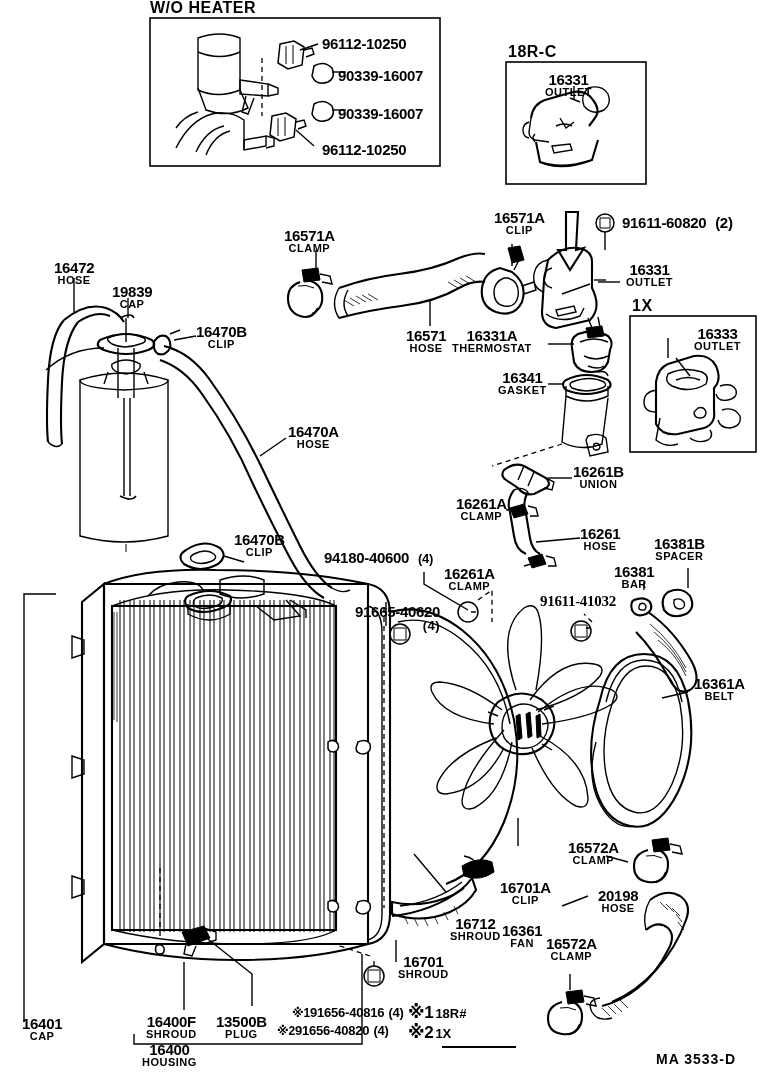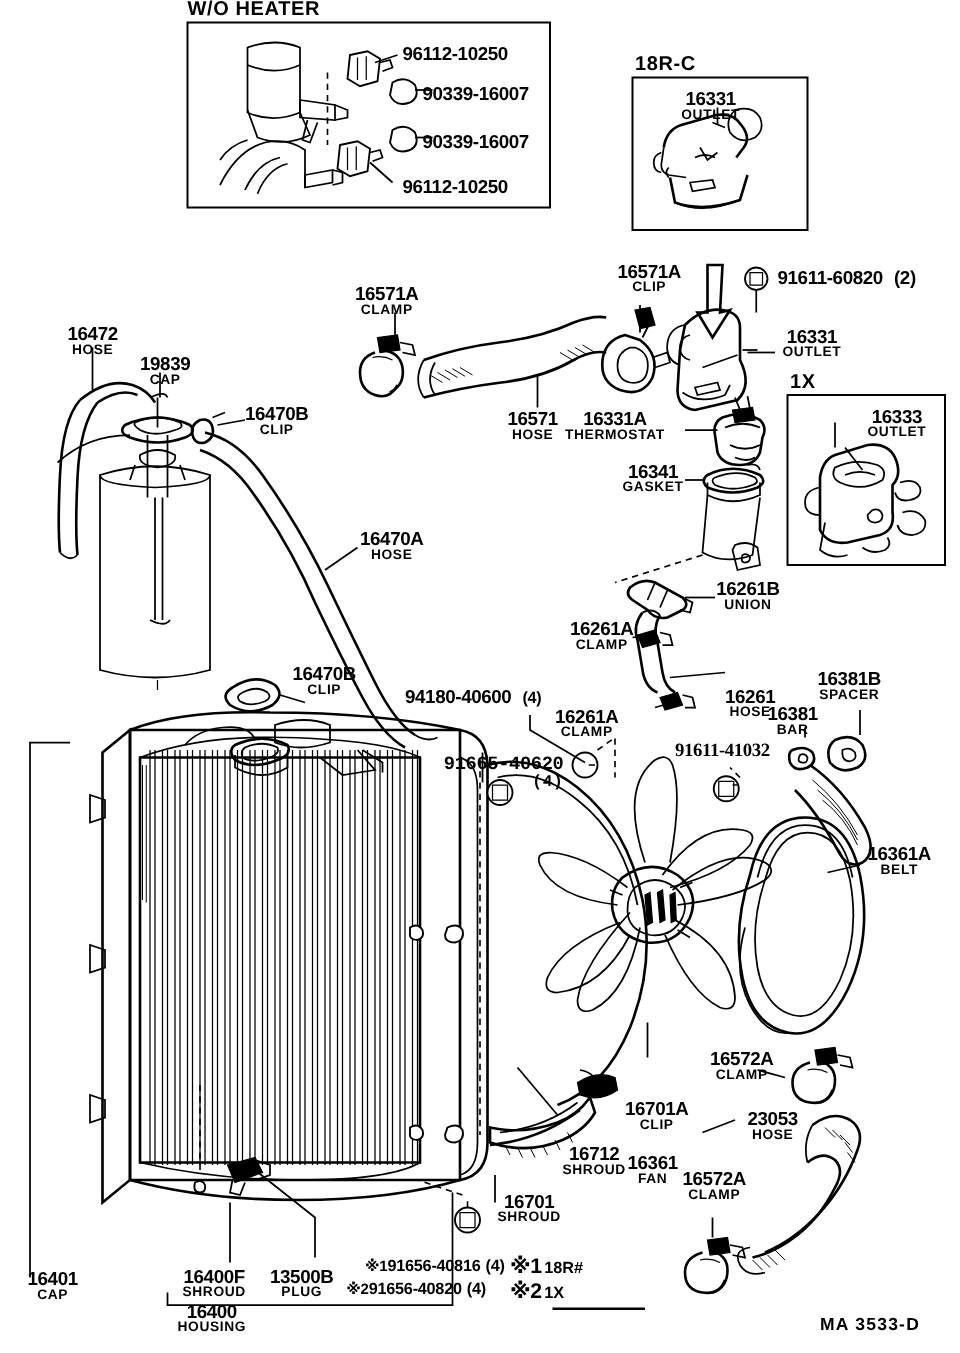--- a/index.html
+++ b/index.html
@@ -486,21 +486,21 @@
 <div class="lbl pn ctr" style="left:573px;top:464px;">
   <span>16261B</span>
   <span class="sub">UNION</span>
 </div>
 
 <div class="lbl pn ctr" style="left:456px;top:496px;">
   <span>16261A</span>
   <span class="sub">CLAMP</span>
 </div>
 
-<div class="lbl pn ctr" style="left:580px;top:526px;margin-top:24px;">
+<div class="lbl pn ctr" style="left:580px;top:526px;">
   <span>16261</span>
   <span class="sub">HOSE</span>
 </div>
 
 <div class="lbl pn ctr" style="left:444px;top:566px;">
   <span>16261A</span>
   <span class="sub">CLAMP</span>
 </div>
 
 <div class="lbl pn ctr" style="left:654px;top:536px;">
@@ -511,21 +511,21 @@
 <div class="lbl pn ctr" style="left:614px;top:564px;">
   <span>16381</span>
   <span class="sub">BAR</span>
 </div>
 
 <div class="lbl pn" style="left:324px;top:550px;">
   <span>94180-40600</span>
   <span style="margin-left:5px;font-size:13px">(4)</span>
 </div>
 
-<div class="lbl pn" style="left:355px;top:604px;font-family:Liberation Mono, monospace;">
+<div class="lbl pn" style="left:355px;top:604px;">
   <span>91665-40620</span>
   <span class="sub" style="text-align:right;font-size:13px">(4)</span>
 </div>
 
 <div class="lbl pn" style="left:540px;top:594px;font-family:Liberation Serif, serif;">91611-41032</div>
 
 <div class="lbl pn ctr" style="left:694px;top:676px;">
   <span>16361A</span>
   <span class="sub">BELT</span>
 </div>
@@ -549,21 +549,21 @@
   <span>16701</span>
   <span class="sub">SHROUD</span>
 </div>
 
 <div class="lbl pn ctr" style="left:568px;top:840px;">
   <span>16572A</span>
   <span class="sub">CLAMP</span>
 </div>
 
 <div class="lbl pn ctr" style="left:598px;top:888px;">
-  <span>23053</span>
+  <span>20198</span>
   <span class="sub">HOSE</span>
 </div>
 
 <div class="lbl pn ctr" style="left:546px;top:936px;">
   <span>16572A</span>
   <span class="sub">CLAMP</span>
 </div>
 
 <div class="lbl pn ctr" style="left:22px;top:1016px;">
   <span>16401</span>

